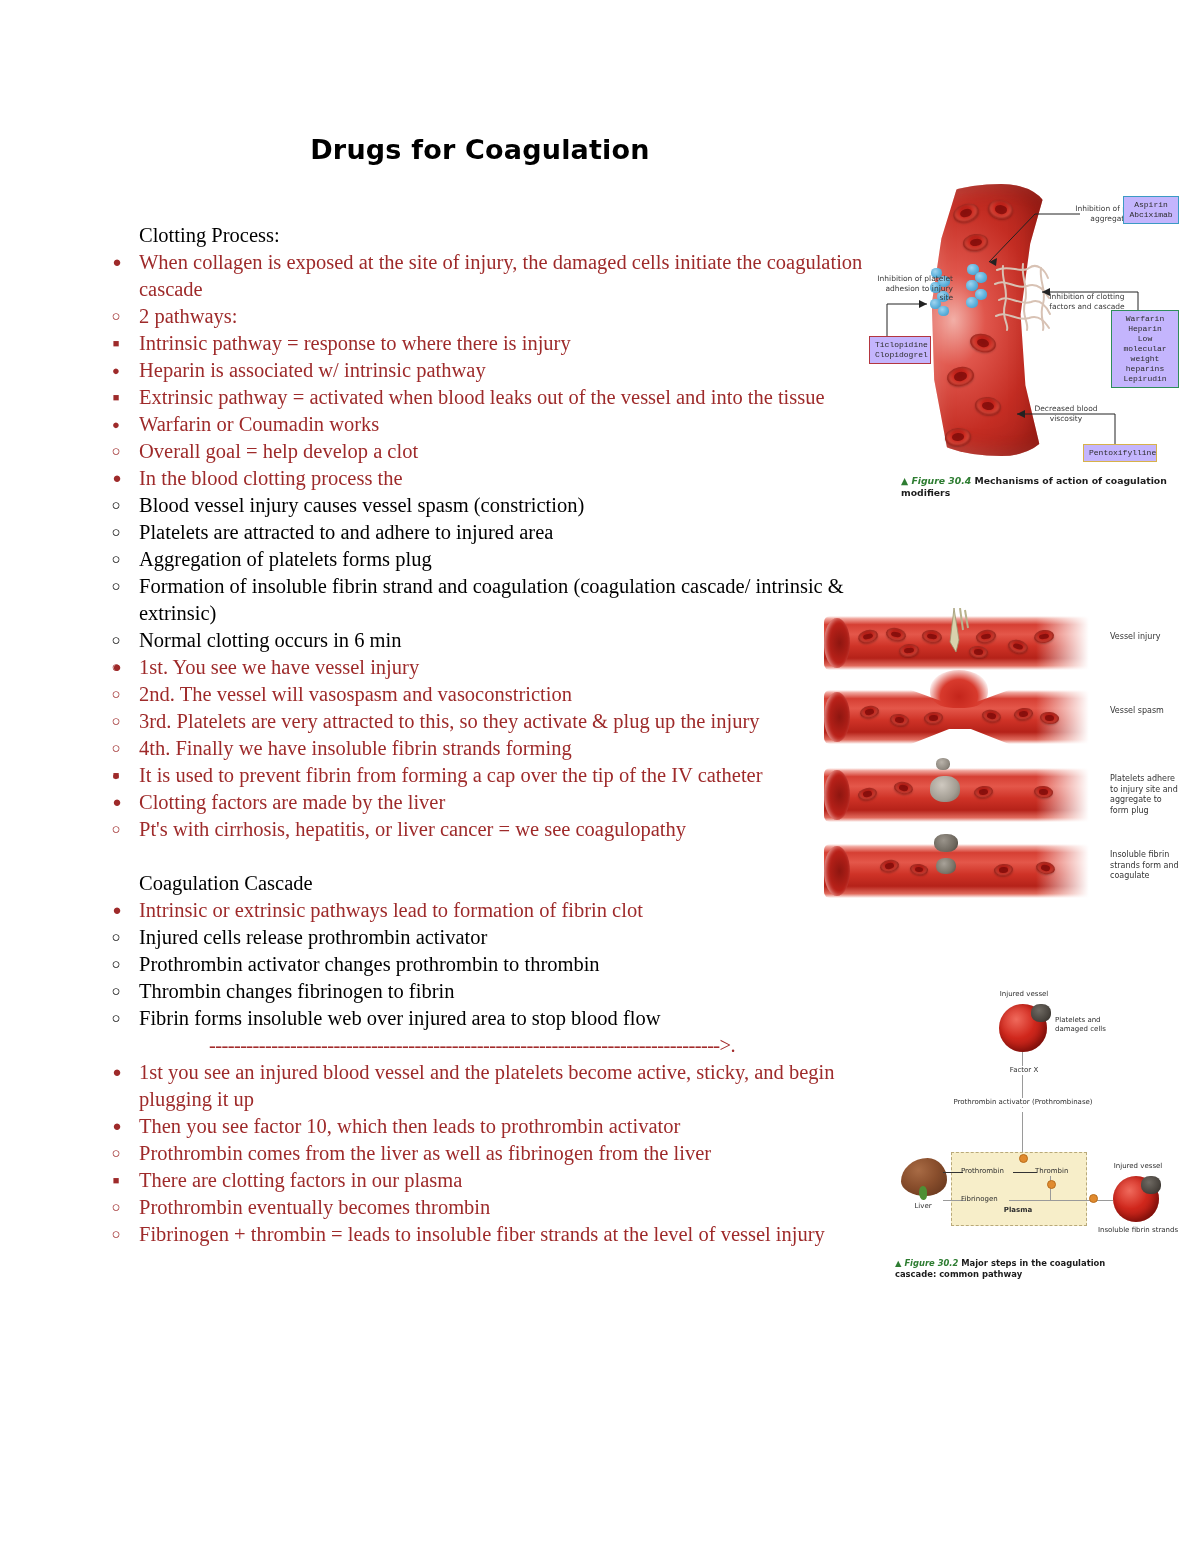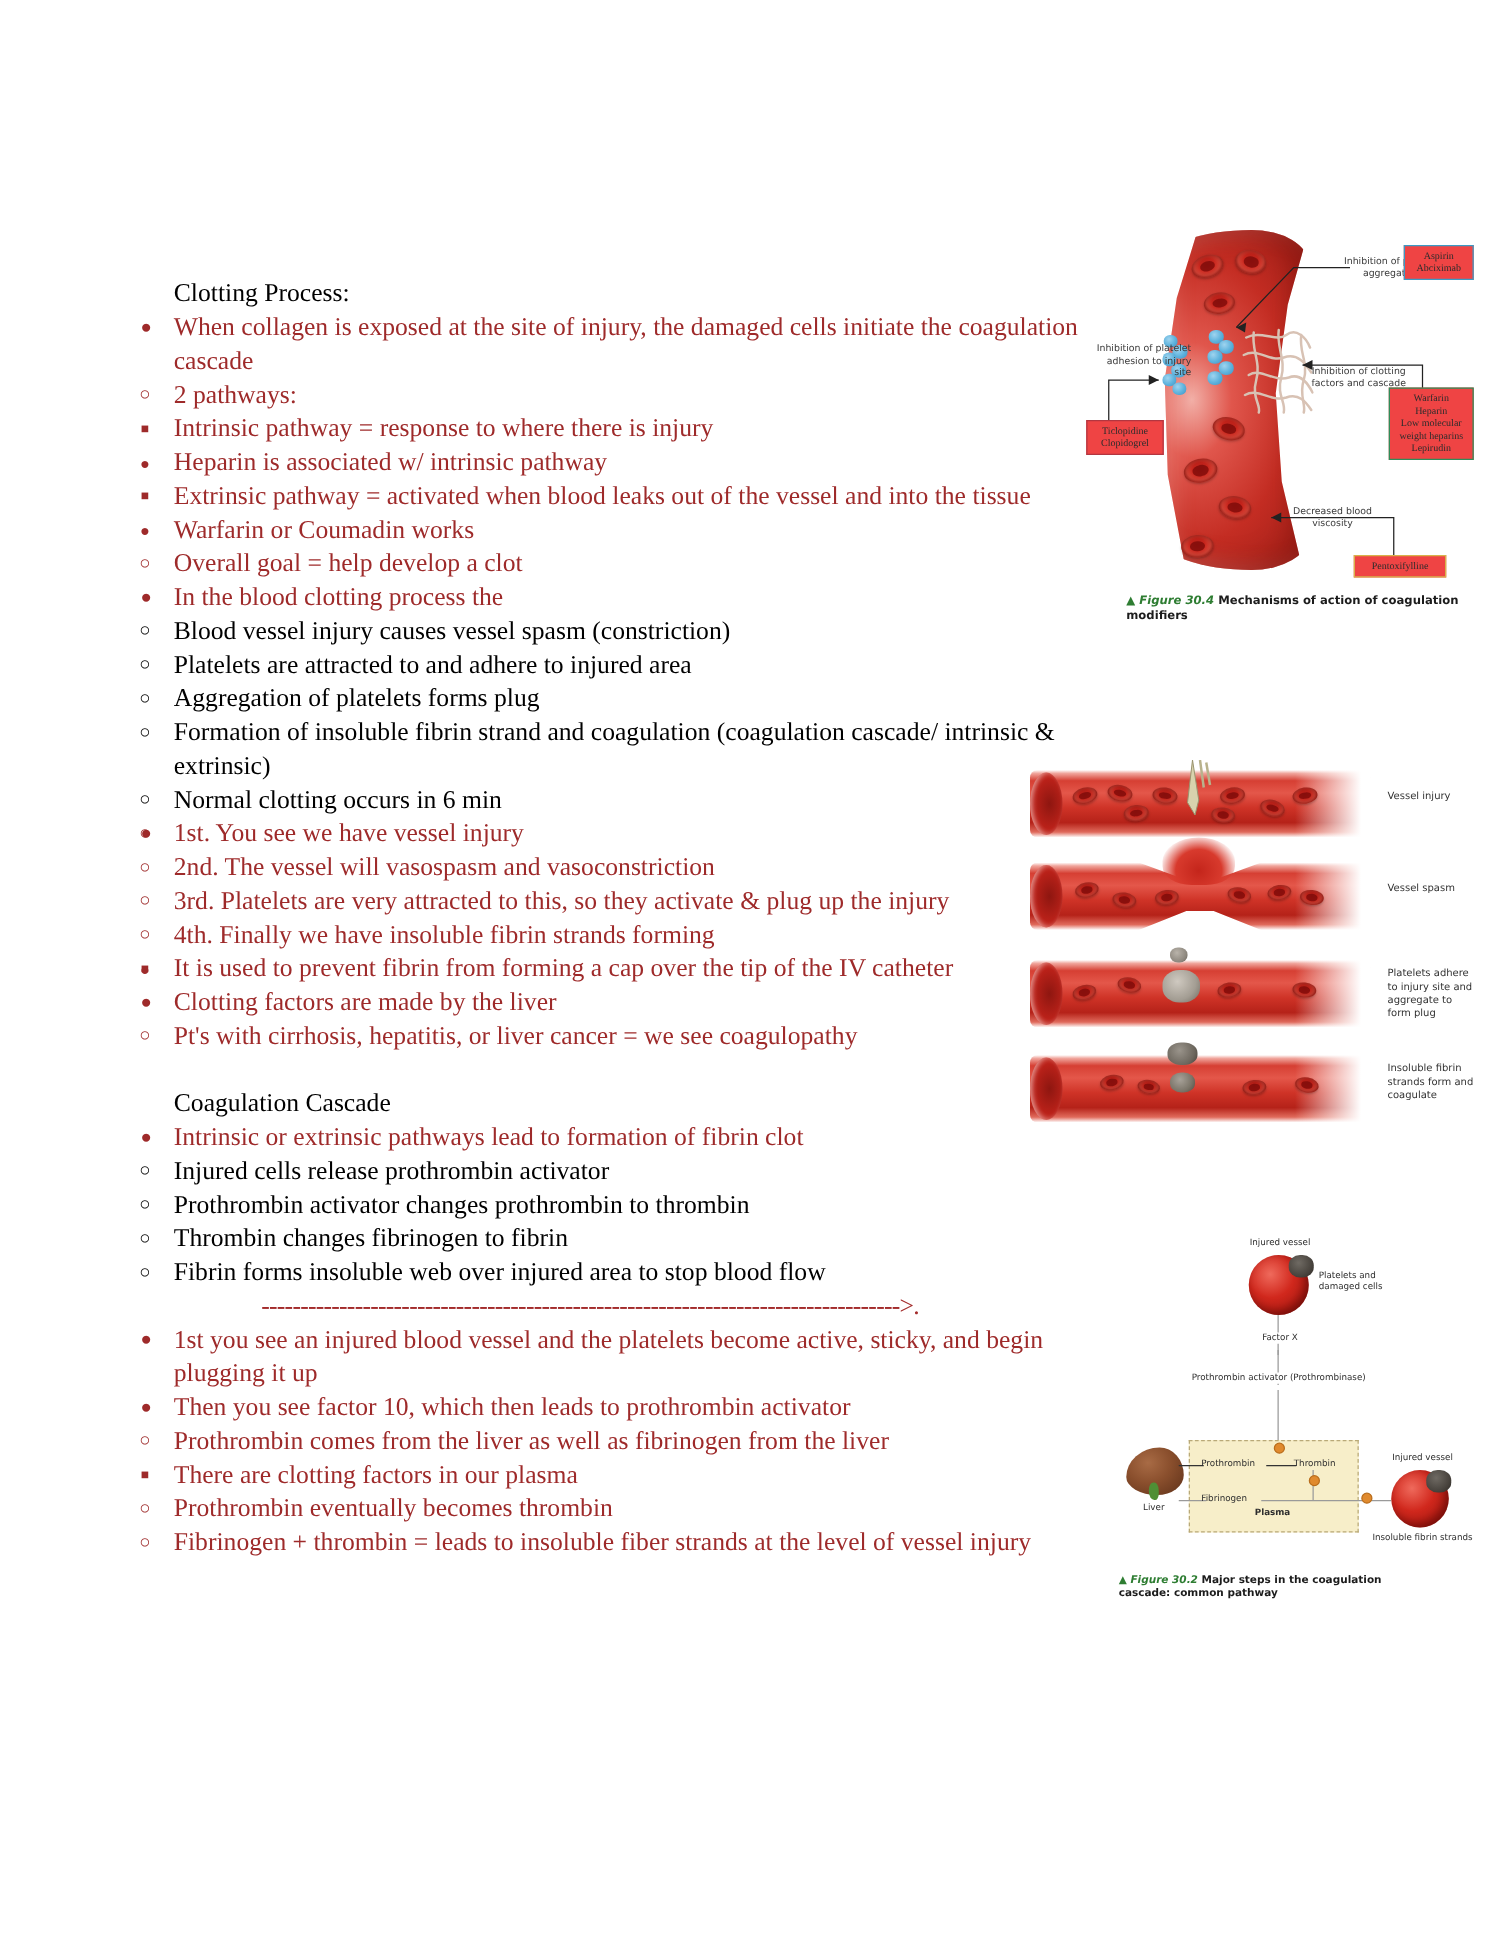--- a/index.html
+++ b/index.html
@@ -122,25 +122,25 @@
   .lbl {
     position: absolute;
     font-family: "DejaVu Sans", sans-serif;
     font-size: 7.5px;
     line-height: 9.5px;
     color: #3a3a3a;
     text-align: center;
   }
   .drugbox {
     position: absolute;
-    font-family: Liberation Serif, serif;
+    font-family: Liberation Mono, monospace;
     font-size: 8px;
     line-height: 10px;
     text-align: center;
-    background: #ef4444;
+    background: #c4b5fd;
     padding: 3px 5px;
     box-sizing: border-box;
     color: #2c2c2c;
   }
   .db-blue { border: 1.6px solid #3c9ac4; }
   .db-green { border: 1.6px solid #2e8d5a; }
   .db-red { border: 1.6px solid #b33640; }
   .db-yellow { border: 1.6px solid #d7b24a; }
   .caption {
     position: absolute;
@@ -218,20 +218,21 @@
     background: #e08a2e; border: 1px solid #b96d1c;
   }
   .arrow-h { position: absolute; height: 1px; background: #3a3a3a; }
   .arrow-v { position: absolute; width: 1px; background: #9a9a9a; }
 </style>
 </head>
 <body>
 
 <div class="page">
 
+  <div class="doc-title">Drugs for Coagulation</div>
 
   <div class="text-col">
 
     <div class="section-head">Clotting Process:</div>
 
     <ul class="lvl l1">
       <li class="item">
           <span class="bullet">●</span>
           <span class="txt">When collagen is exposed at the site of injury, the damaged cells initiate the coagulation cascade</span>
         <ul class="lvl l2">

